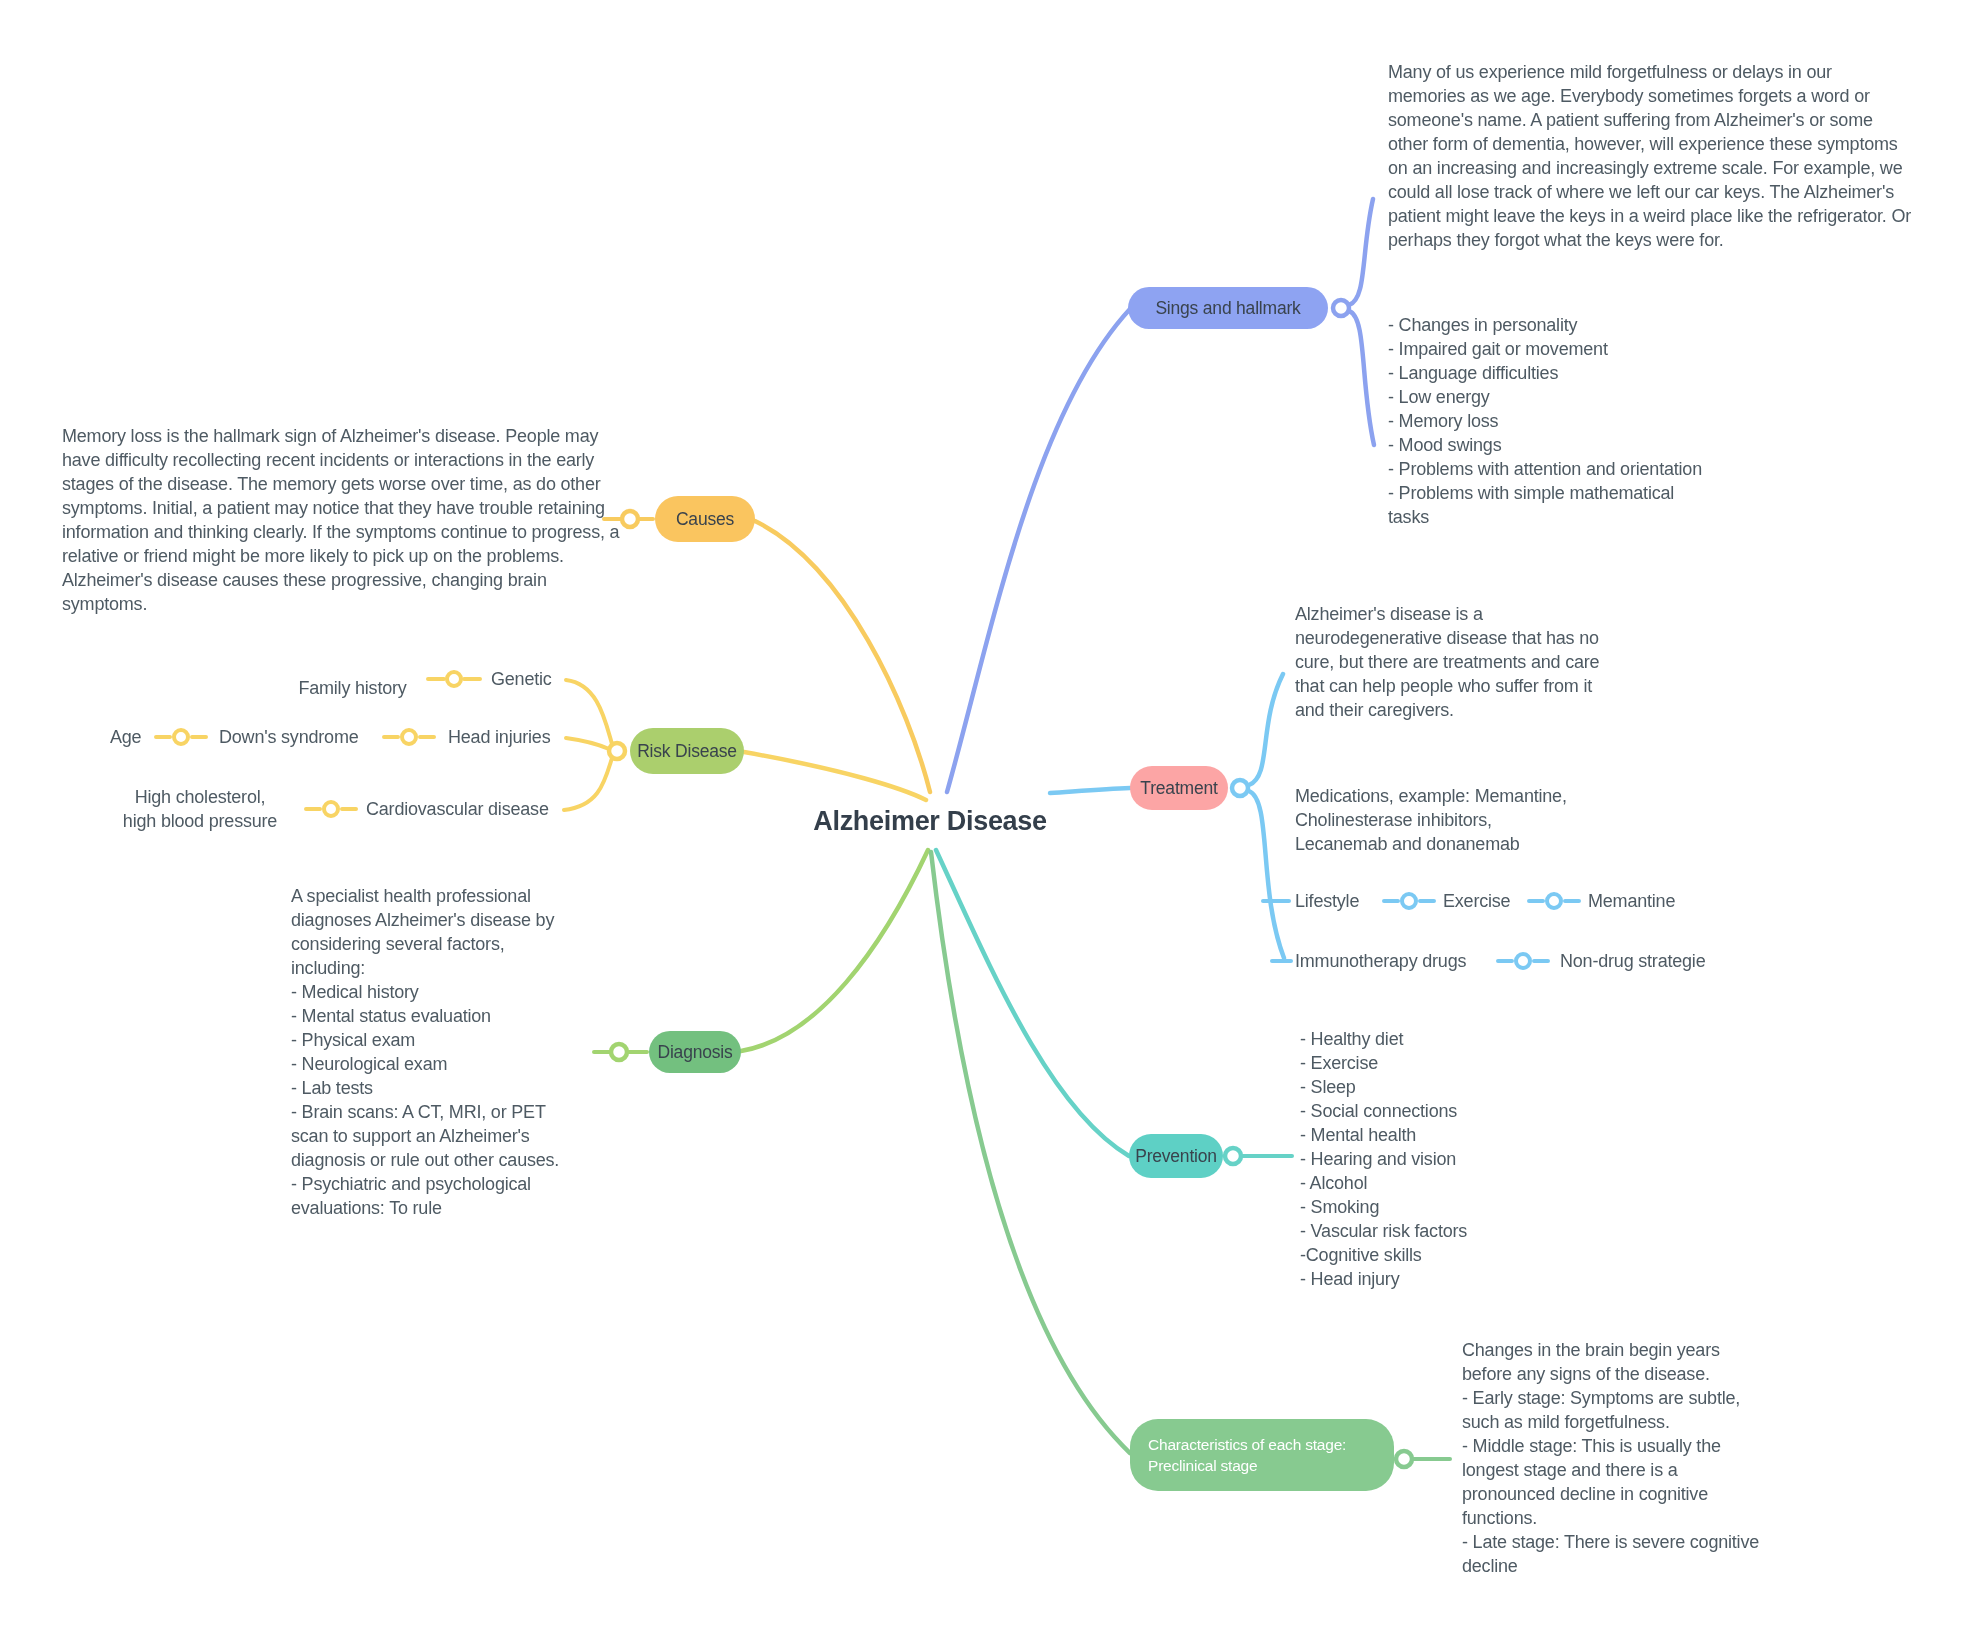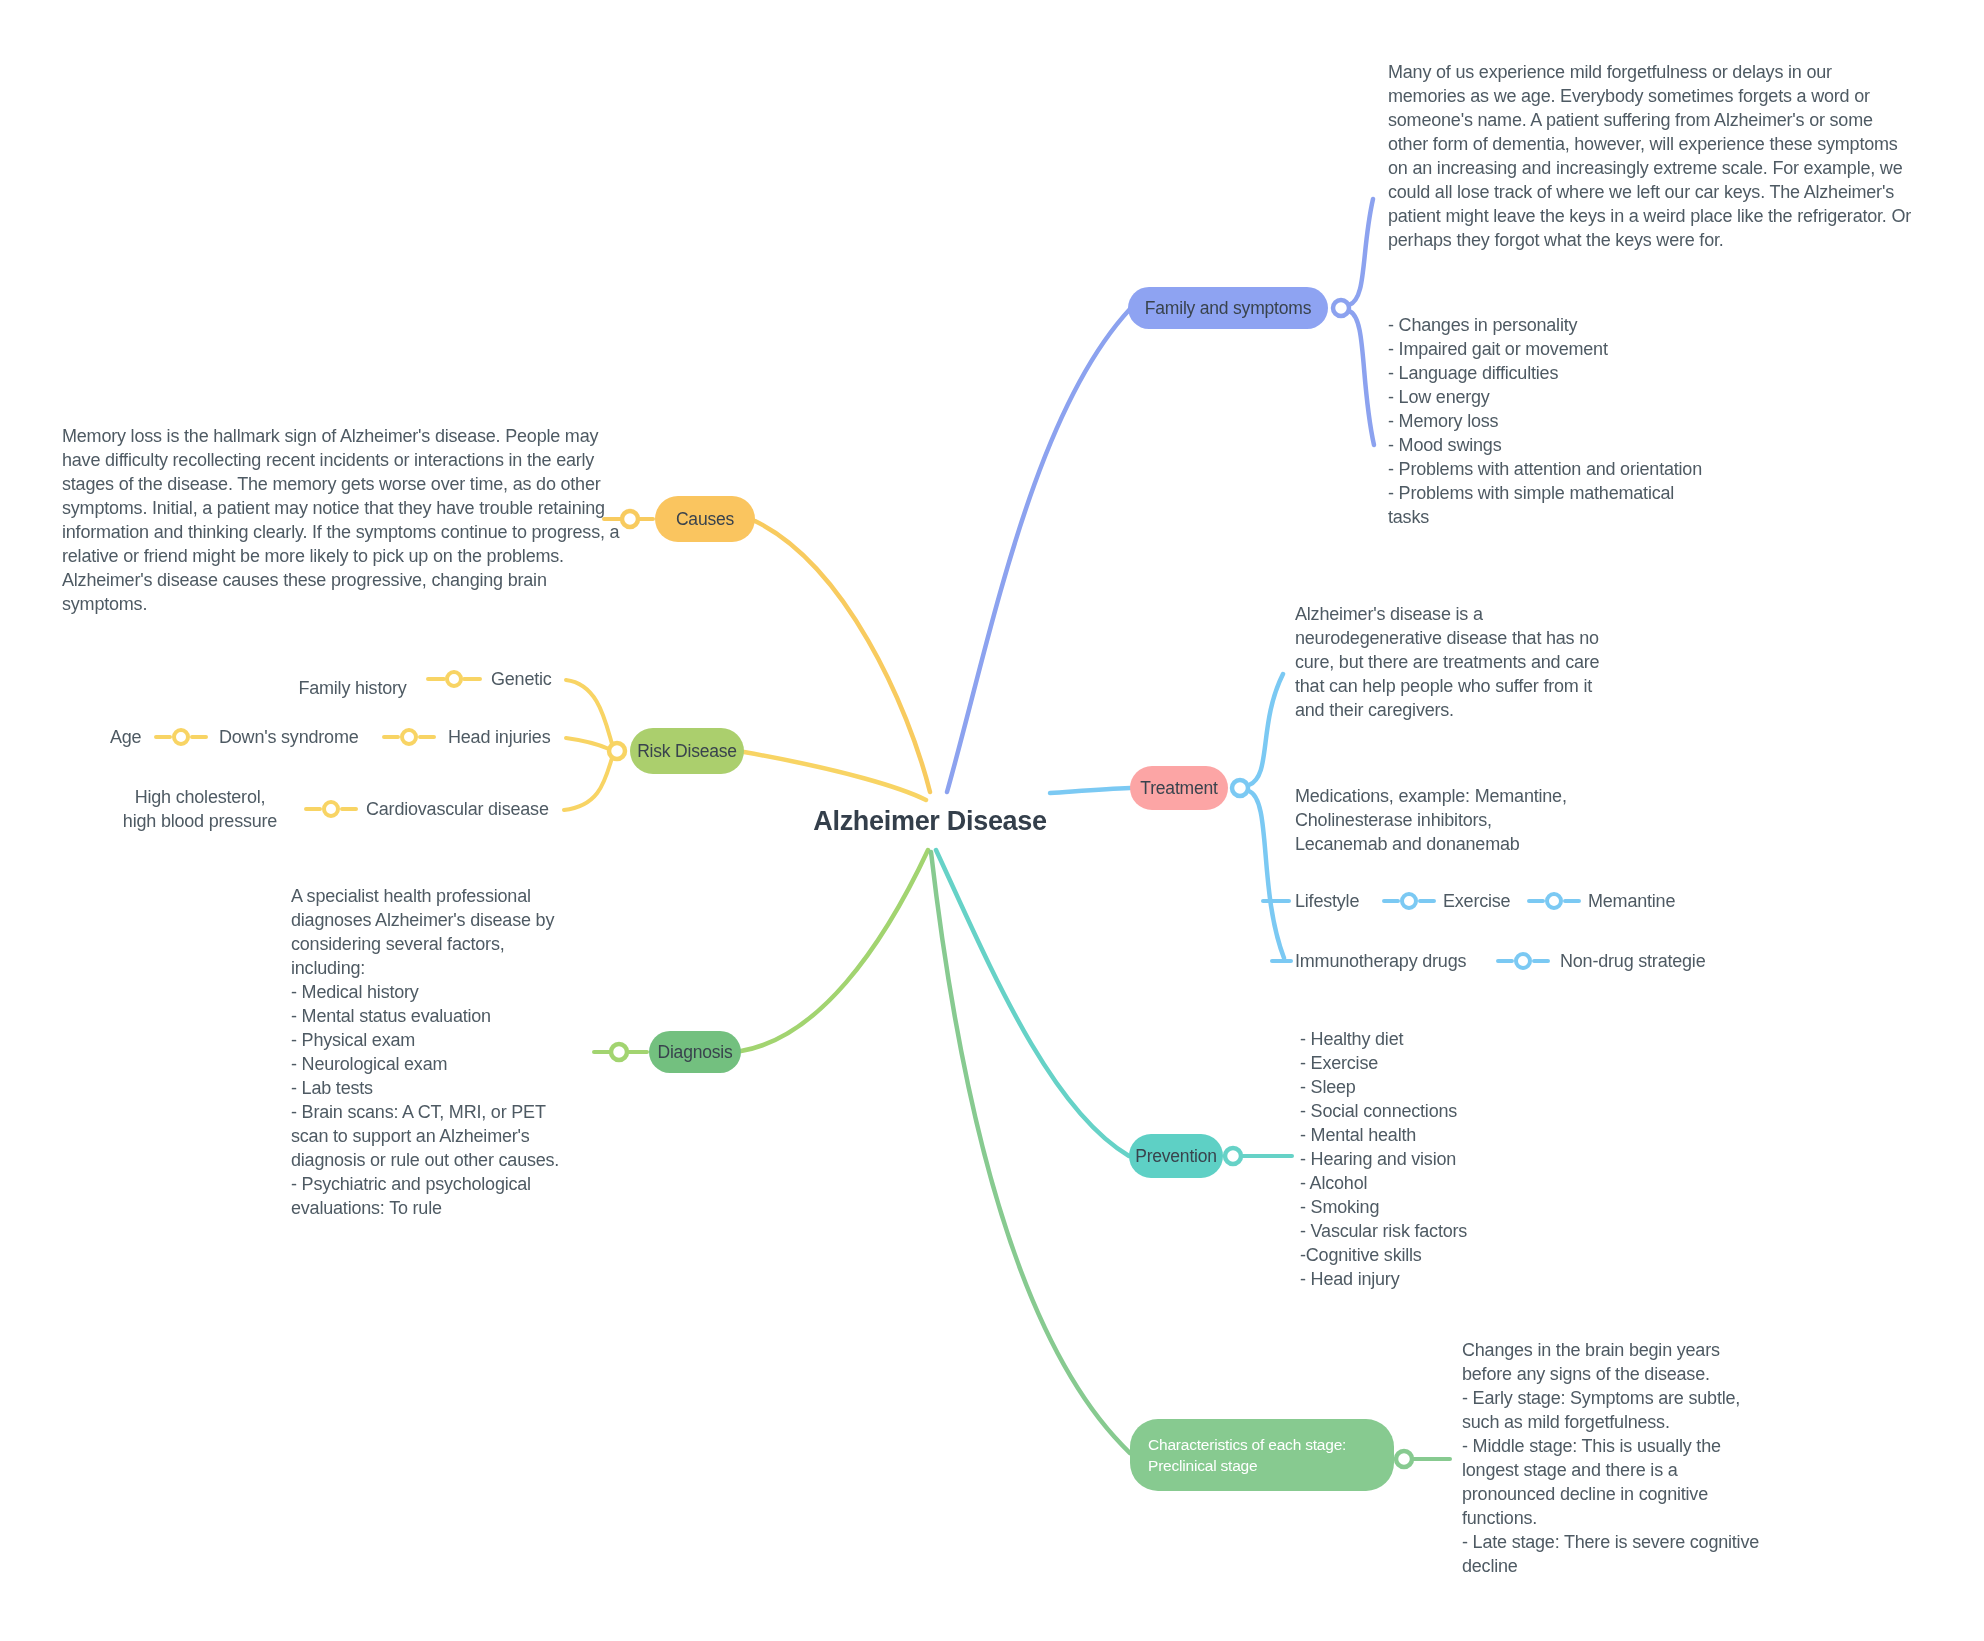--- a/index.html
+++ b/index.html
@@ -93,21 +93,21 @@
       <circle cx="1233" cy="1156" r="8" fill="#ffffff" stroke="#66d2c7" stroke-width="4.5"></circle>
 
       <path d="M 931 852 C 958 1085, 1012 1340, 1130 1453" stroke="#87ca90" stroke-width="4.5"></path>
       <path d="M 1414 1459 L 1450 1459" stroke="#87ca90" stroke-width="4"></path>
       <circle cx="1404" cy="1459" r="8" fill="#ffffff" stroke="#87ca90" stroke-width="4.5"></circle>
     </g>
   </svg>
 
   <div class="title" style="left:790px;top:806px;width:280px;">Alzheimer Disease</div>
 
-  <div class="node" style="left:1128px;top:287px;width:200px;height:42px;background:#8ea3f2;">Family and symptoms</div>
+  <div class="node" style="left:1128px;top:287px;width:200px;height:42px;background:#8ea3f2;">Sings and hallmark</div>
   <div class="node" style="left:655px;top:496px;width:100px;height:46px;background:#fac55f;">Causes</div>
   <div class="node" style="left:630px;top:728px;width:114px;height:46px;background:#abcf6d;">Risk Disease</div>
   <div class="node" style="left:1130px;top:766px;width:98px;height:44px;background:#fca5a5;">Treatment</div>
   <div class="node" style="left:649px;top:1031px;width:92px;height:42px;background:#73c07f;">Diagnosis</div>
   <div class="node" style="left:1129px;top:1134px;width:94px;height:44px;background:#5ed0c5;">Prevention</div>
   <div class="node node-stages" style="left:1130px;top:1419px;width:264px;height:72px;background:#87ca90;">Characteristics of each stage:
 Preclinical stage</div>
 
   <div class="txt" style="left:1388px;top:60px;width:525px;">Many of us experience mild forgetfulness or delays in our memories as we age. Everybody sometimes forgets a word or someone's name. A patient suffering from Alzheimer's or some other form of dementia, however, will experience these symptoms on an increasing and increasingly extreme scale. For example, we could all lose track of where we left our car keys. The Alzheimer's patient might leave the keys in a weird place like the refrigerator. Or perhaps they forgot what the keys were for.</div>
   <div class="txt" style="left:1388px;top:313px;width:320px;">- Changes in personality

